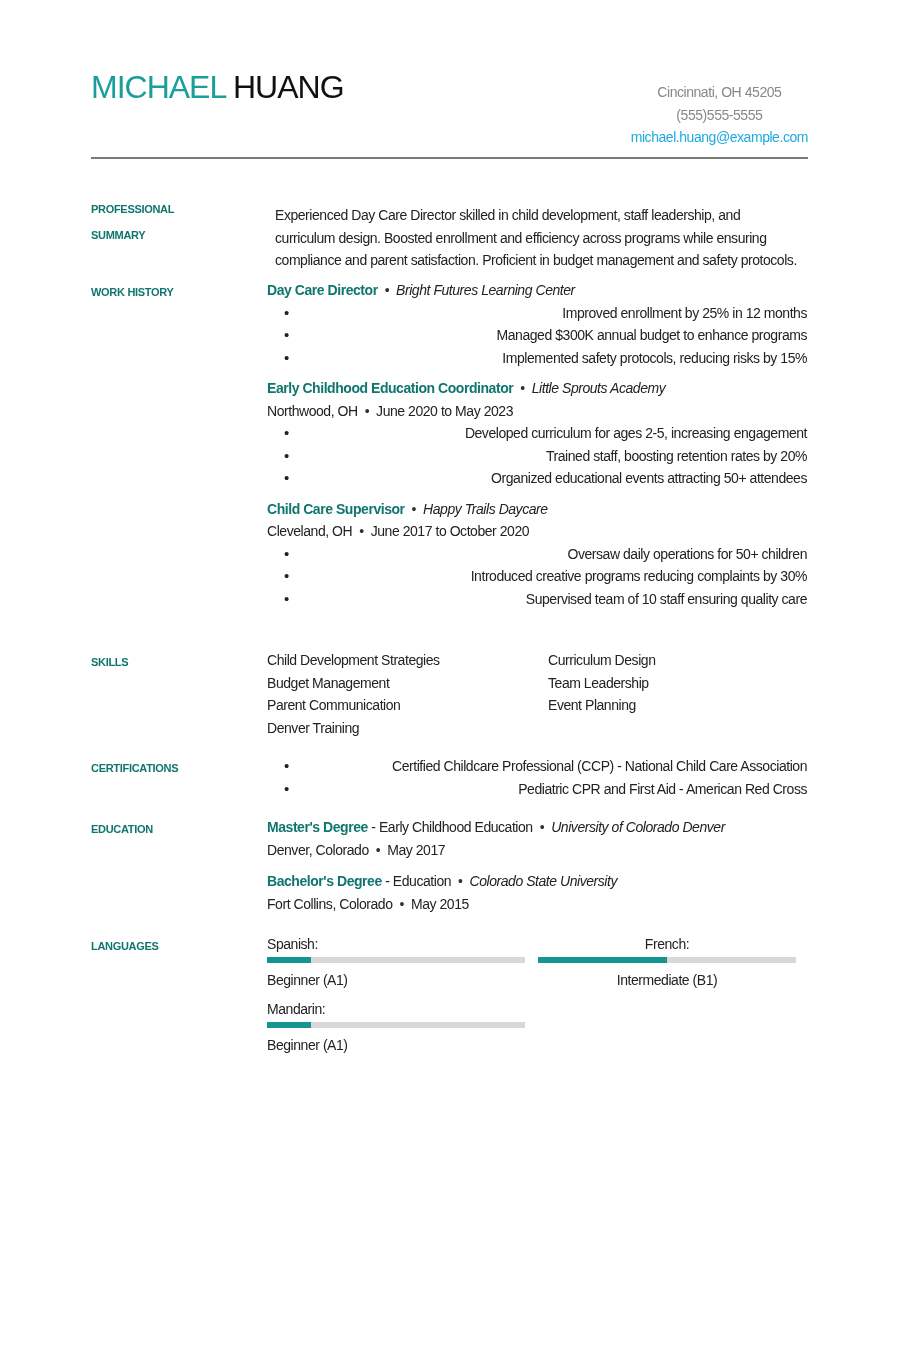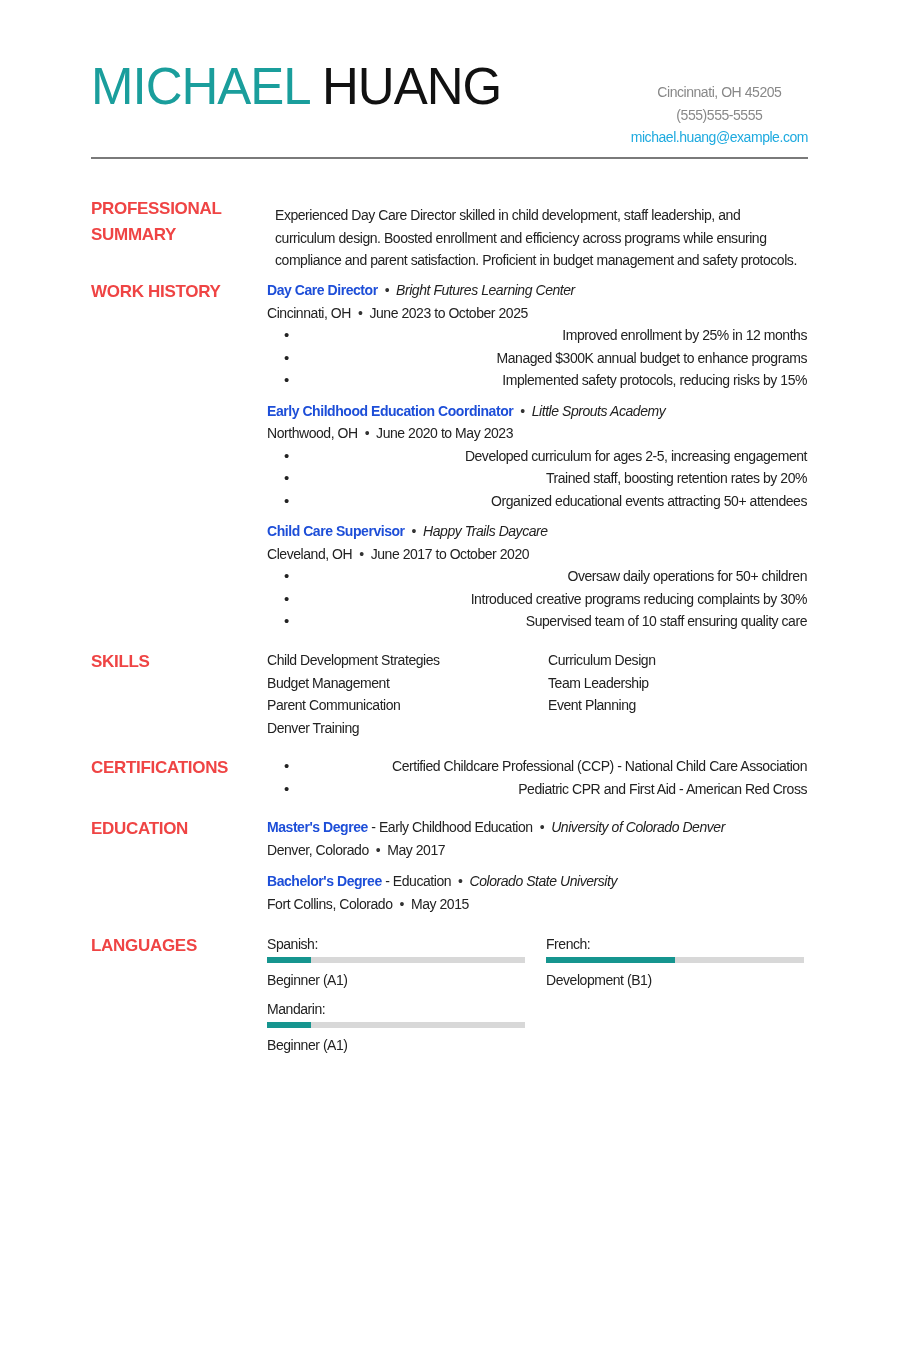--- a/index.html
+++ b/index.html
@@ -1,32 +1,32 @@
 <!DOCTYPE html>
 <html><head>
 <meta charset="utf-8">
 <style>
   html, body { margin: 0; padding: 0; background: #ffffff; }
   body { width: 900px; height: 1350px; position: relative; overflow: hidden;
          font-family: "Liberation Sans", sans-serif; color: #222; }
   .header { position: absolute; left: 91px; top: 62px; width: 717px; height: 98px; }
-  .name { position: absolute; left: 0; top: 0; font-size: 51px; line-height: 50px; letter-spacing: -1px; white-space: nowrap; }
+  .name { position: absolute; left: 0; top: 0; font-size: 32px; line-height: 50px; letter-spacing: -1px; white-space: nowrap; }
   .name .first { color: #1a9e9c; }
   .name .last { color: #111111; }
   .contact { position: absolute; right: 0; top: 19px; text-align: center; font-size: 14px; line-height: 22.5px; color: #888888; letter-spacing: -0.45px; }
   .contact .email { color: #1eaadf; }
   .divider { position: absolute; left: 91px; top: 157px; width: 717px; height: 2px; background: #7a7a7a; }
 
   .section { position: absolute; left: 91px; width: 717px; }
-  .sec-label { position: absolute; left: 0; top: 0; width: 150px; font-size: 17px; line-height: 26px; font-weight: bold; color: #ef4444; letter-spacing: -0.3px; }
+  .sec-label { position: absolute; left: 0; top: 0; width: 150px; font-size: 11px; line-height: 26px; font-weight: bold; color: #0f766e; letter-spacing: -0.3px; }
   .sec-body { position: absolute; left: 176px; top: 0; width: 540px; font-size: 14px; line-height: 22.5px; color: #222; letter-spacing: -0.45px; }
 
   .summary-text { margin: 8px; }
   .job { margin-bottom: 8px; }
-  .job-title, .deg { font-weight: bold; color: #1d4ed8; }
+  .job-title, .deg { font-weight: bold; color: #0f766e; }
   .sep { display: inline-block; margin: 0 7px; color: #333; }
   .company { font-style: italic; }
   ul.bul { margin: 0; padding: 0; list-style: none; text-align: right; }
   ul.bul li { position: relative; padding-left: 34px; }
   ul.bul li::before { content: "\2022"; position: absolute; left: 17px; top: 0; font-size: 15px; }
 
   .skills-grid { display: grid; grid-template-columns: 281px 259px; }
   .edu { margin-bottom: 9px; }
 
   .lang-grid { position: relative; width: 541px; }
@@ -62,23 +62,20 @@
   </div>
 </div>
 
 <div class="section" style="top:279px;">
   <div class="sec-label">WORK HISTORY</div>
   <div class="sec-body">
 
     <div class="job">
       <div>
         <span class="job-title">Day Care Director</span><span class="sep">•</span><span class="company">Bright Futures Learning Center</span>
-      </div>
-      <div>
-        <span>Cincinnati, OH</span><span class="sep">•</span><span>June 2023 to October 2025</span>
       </div>
       <ul class="bul">
         <li>Improved enrollment by 25% in 12 months</li>
         <li>Managed $300K annual budget to enhance programs</li>
         <li>Implemented safety protocols, reducing risks by 15%</li>
       </ul>
     </div>
 
     <div class="job">
       <div>
@@ -161,26 +158,26 @@
   <div class="sec-label">LANGUAGES</div>
   <div class="sec-body">
     <div class="lang-grid">
       <div class="lang" style="left:0; top:0;">
         <div class="lname">Spanish:</div>
         <div class="bar">
             <div class="fill" style="width: 17%;"></div>
           </div>
         <div class="level">Beginner (A1)</div>
       </div>
-      <div class="lang" style="left:279px; top:0;">
+      <div class="lang" style="left:271px; top:0;text-align:center;">
         <div class="lname">French:</div>
         <div class="bar">
             <div class="fill" style="width: 50%;"></div>
           </div>
-        <div class="level">Development (B1)</div>
+        <div class="level">Intermediate (B1)</div>
       </div>
       <div class="lang" style="left:0; top:65px;">
         <div class="lname">Mandarin:</div>
         <div class="bar">
             <div class="fill" style="width: 17%;"></div>
           </div>
         <div class="level">Beginner (A1)</div>
       </div>
     </div>
   </div>

